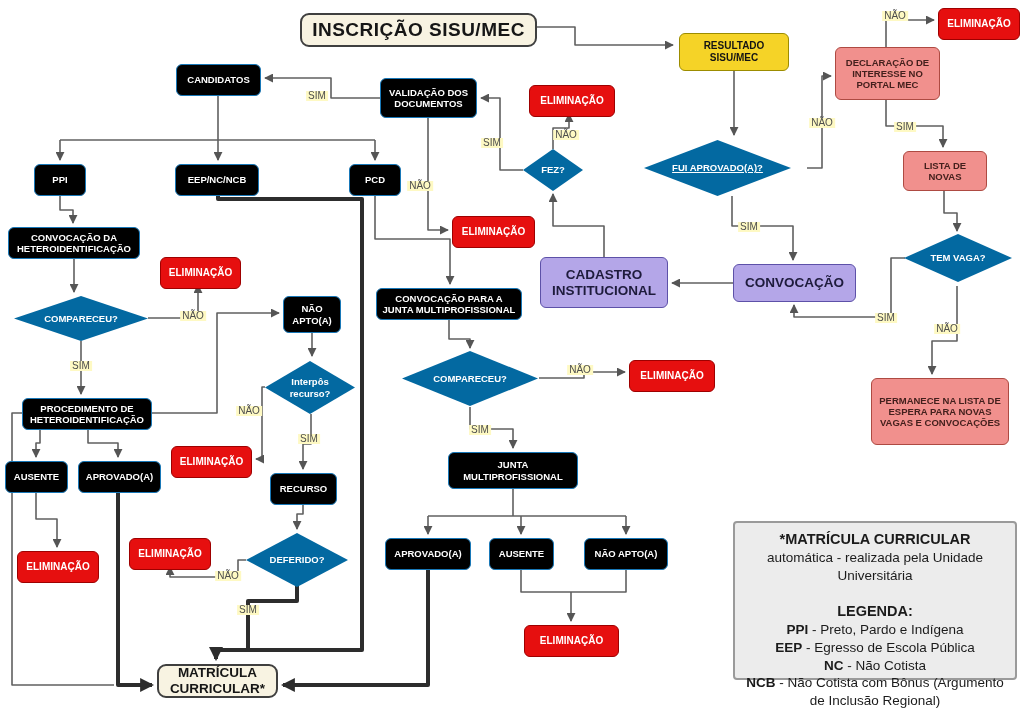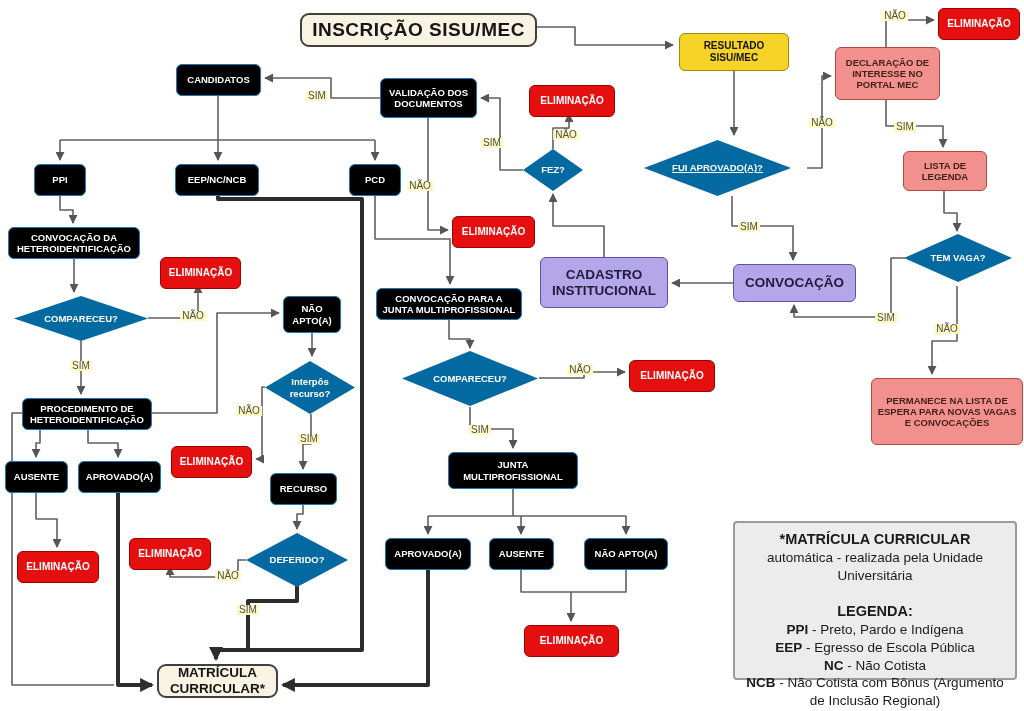--- a/index.html
+++ b/index.html
@@ -94,22 +94,22 @@
     </g>
   </svg>
 
   <div class="node beige title" style="left:300px;top:13px;width:237px;height:28px;">INSCRIÇÃO SISU/MEC</div>
   <div class="node beige matricula" style="left:157px;top:664px;width:121px;height:24px;">MATRÍCULA CURRICULAR*</div>
 
   <div class="node yellow" style="left:679px;top:33px;width:110px;height:38px;">RESULTADO SISU/MEC</div>
   <div class="node purple" style="left:540px;top:257px;width:128px;height:51px;">CADASTRO INSTITUCIONAL</div>
   <div class="node purple" style="left:733px;top:264px;width:123px;height:38px;">CONVOCAÇÃO</div>
   <div class="node salmon" style="left:835px;top:47px;width:105px;height:53px;">DECLARAÇÃO DE INTERESSE NO PORTAL MEC</div>
-  <div class="node salmon" style="left:903px;top:151px;width:84px;height:40px;">LISTA DE LEGENDA</div>
-  <div class="node salmon" style="left:871px;top:378px;width:152px;height:67px;">PERMANECE NA LISTA DE ESPERA PARA NOVAS VAGAS E CONVOCAÇÕES</div>
+  <div class="node salmon" style="left:903px;top:151px;width:84px;height:40px;">LISTA DE NOVAS</div>
+  <div class="node salmon" style="left:871px;top:378px;width:138px;height:67px;">PERMANECE NA LISTA DE ESPERA PARA NOVAS VAGAS E CONVOCAÇÕES</div>
 
   <div class="node blue" style="left:176px;top:64px;width:85px;height:27px;">CANDIDATOS</div>
   <div class="node blue" style="left:34px;top:164px;width:52px;height:25px;">PPI</div>
   <div class="node blue" style="left:175px;top:164px;width:84px;height:25px;">EEP/NC/NCB</div>
   <div class="node blue" style="left:349px;top:164px;width:52px;height:25px;">PCD</div>
   <div class="node blue" style="left:380px;top:78px;width:97px;height:40px;">VALIDAÇÃO DOS DOCUMENTOS</div>
   <div class="node blue" style="left:8px;top:227px;width:132px;height:30px;">CONVOCAÇÃO DA HETEROIDENTIFICAÇÃO</div>
   <div class="node blue" style="left:283px;top:296px;width:58px;height:37px;">NÃO APTO(A)</div>
   <div class="node blue" style="left:22px;top:398px;width:130px;height:30px;">PROCEDIMENTO DE HETEROIDENTIFICAÇÃO</div>
   <div class="node blue" style="left:5px;top:461px;width:63px;height:26px;">AUSENTE</div>

